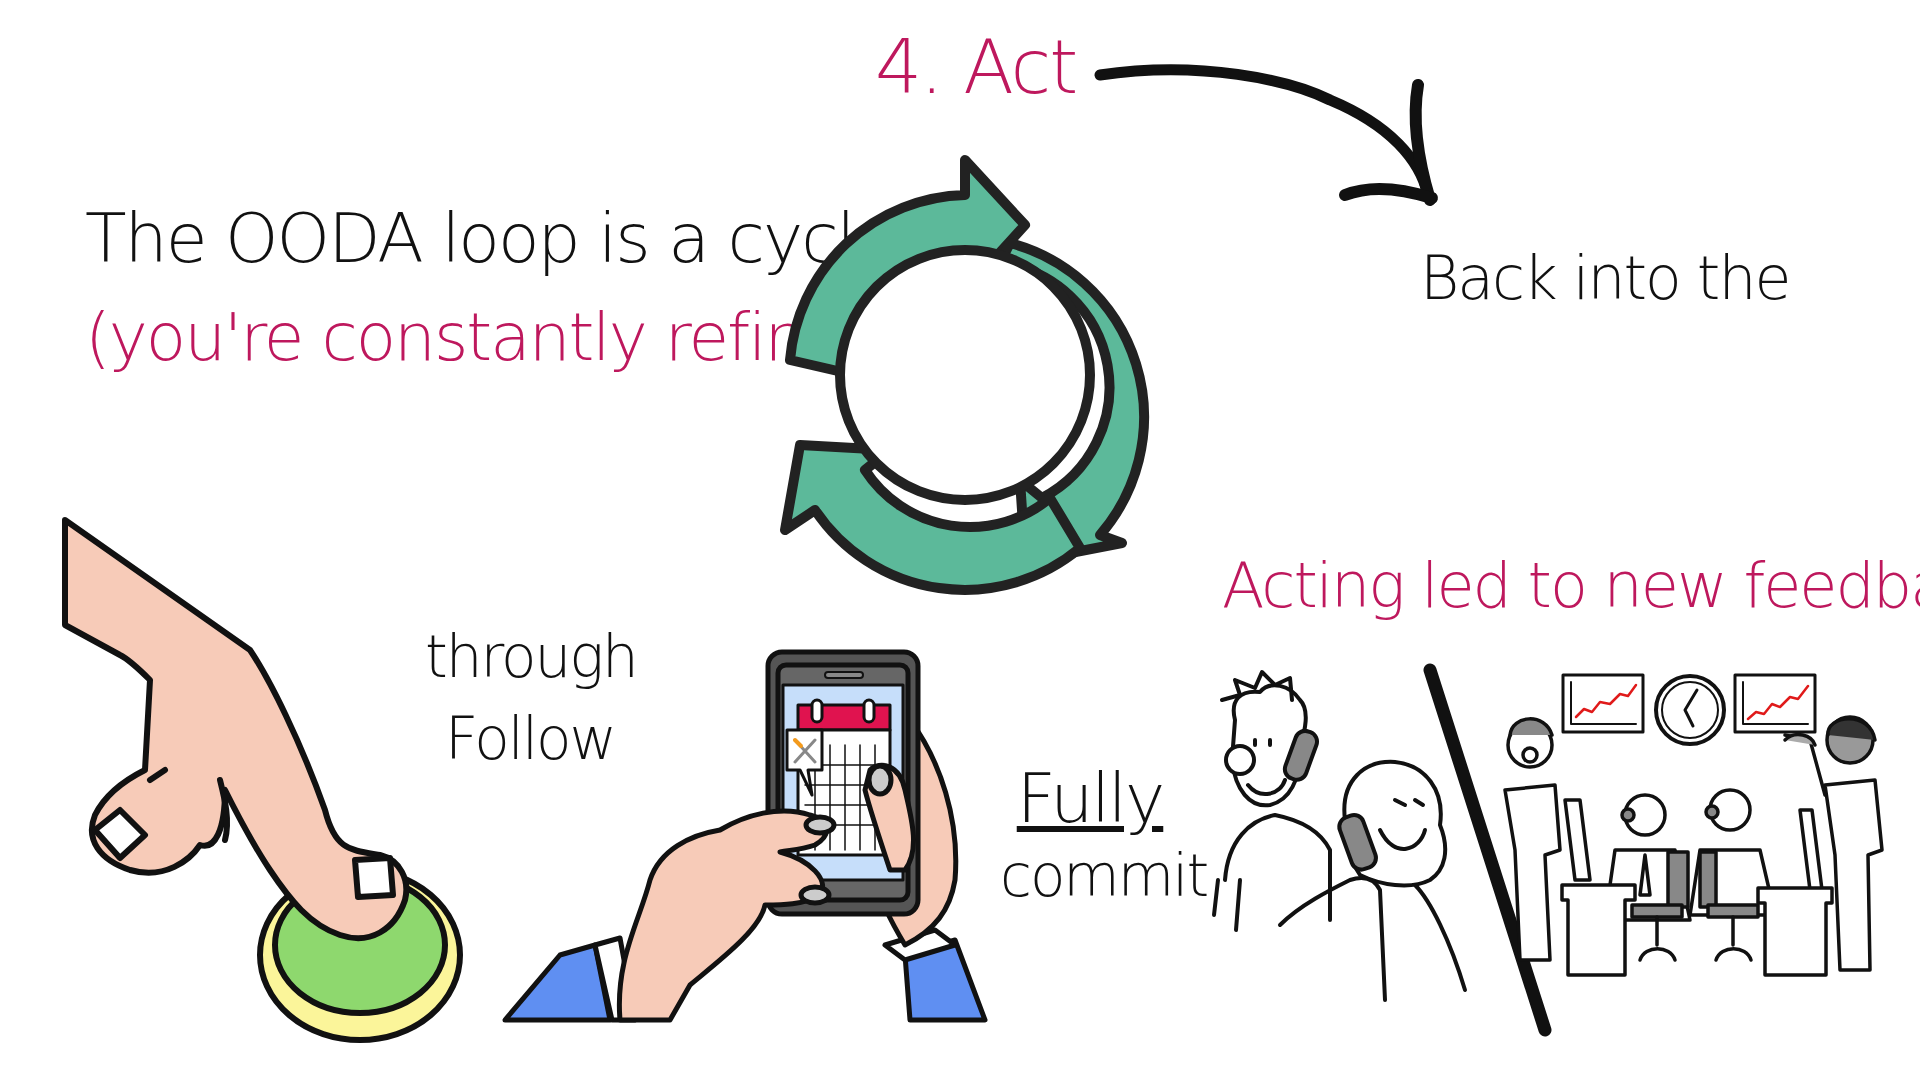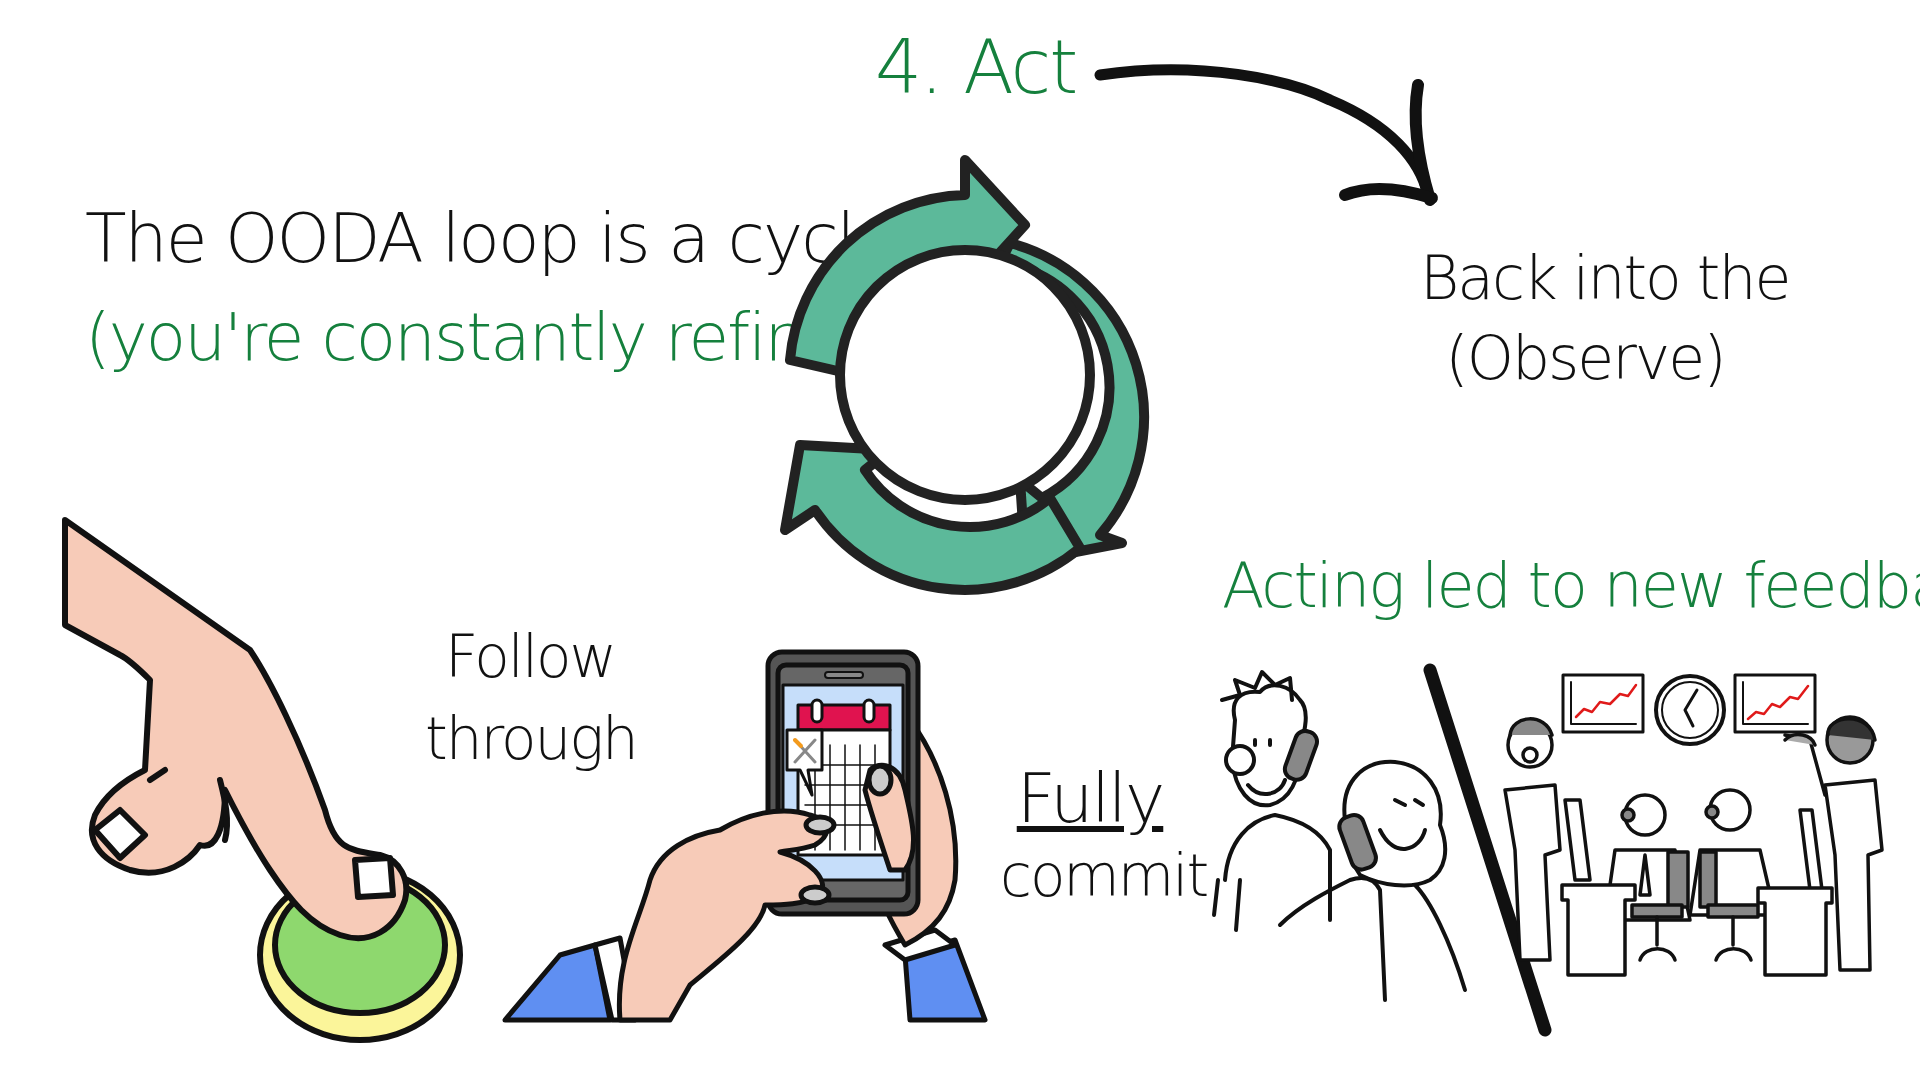--- a/index.html
+++ b/index.html
@@ -1,40 +1,39 @@
 <!DOCTYPE html>
 <html><head>
 <meta charset="utf-8">
 <style>
   html, body { margin:0; padding:0; background:#ffffff; }
   body { width:1920px; height:1080px; position:relative; overflow:hidden; font-family:"DejaVu Sans", sans-serif; }
   .txt { position:absolute; white-space:nowrap; line-height:1; font-family:"DejaVu Sans", sans-serif; font-weight:300; letter-spacing:-2px; transform-origin:left top; }
   .black { color:#111111; }
-  .red { color:#15803d; }
+  .red { color:#be185d; }
   .center { text-align:center; }
   svg { position:absolute; left:0; top:0; }
 </style>
 </head>
 <body>
 
 <div class="txt red" style="left:875px; top:30px; font-size:74px;">4. Act</div>
 
 <div class="txt black" style="left:85px; top:205px; font-size:68px;">The OODA loop is a cycle</div>
 <div class="txt red" style="left:85px; top:305px; font-size:66px;">(you're constantly refining)</div>
 
 <div style="position:absolute; left:1420px; top:248px; width:330px;">
   <div class="txt black center" style="position:relative; font-size:60px; height:80px; width:330px;">Back into the</div>
-  <div class="txt black center" style="position:relative; font-size:60px; height:80px; width:330px;">(Observe)</div>
 </div>
 
 <div class="txt red" style="left:1222px; top:555px; font-size:62px;">Acting led to new feedback</div>
 
 <div style="position:absolute; left:425px; top:628px; width:210px;">
+  <div class="txt black center" style="position:relative; font-size:58px; height:82px; width:210px;">through</div>
   <div class="txt black center" style="position:relative; font-size:58px; height:82px; width:210px;">Follow</div>
-  <div class="txt black center" style="position:relative; font-size:58px; height:82px; width:210px;">through</div>
 </div>
 
 <div style="position:absolute; left:1000px; top:765px; width:180px;">
   <div class="txt black center" style="position:relative; font-size:68px; height:82px; width:180px;text-decoration:underline;">Fully</div>
   <div class="txt black center" style="position:relative; font-size:58px; height:82px; width:180px;">commit</div>
 </div>
 
 <svg width="1920" height="1080" viewBox="0 0 1920 1080">
 
   <g fill="none" stroke="#111" stroke-linecap="round" stroke-linejoin="round">

